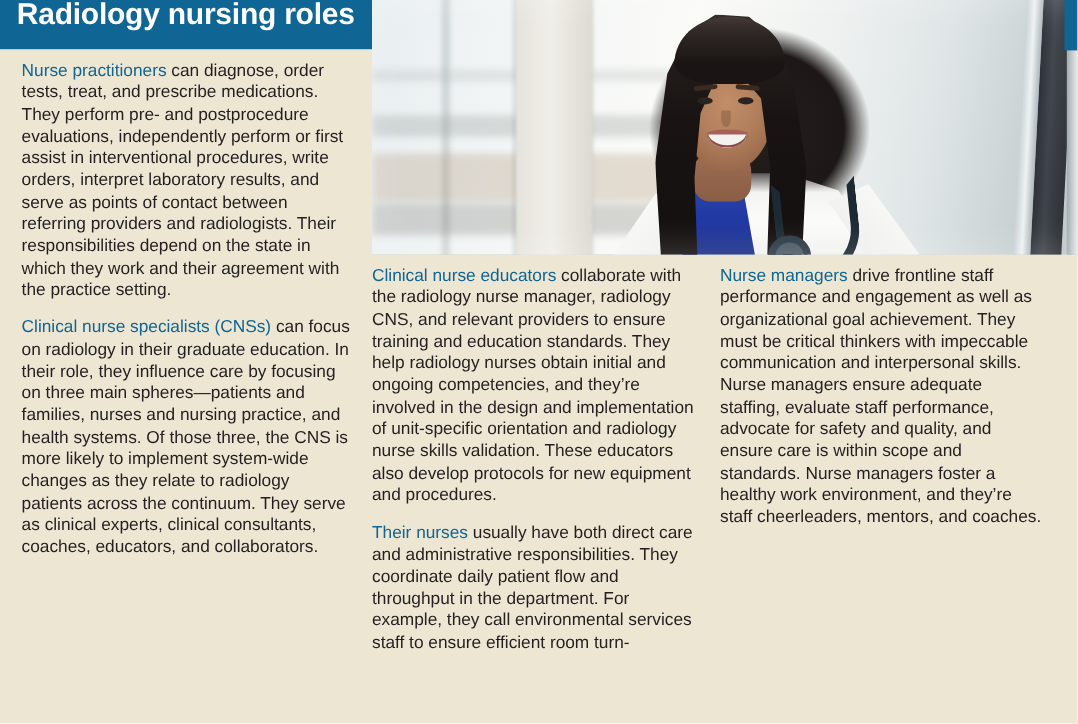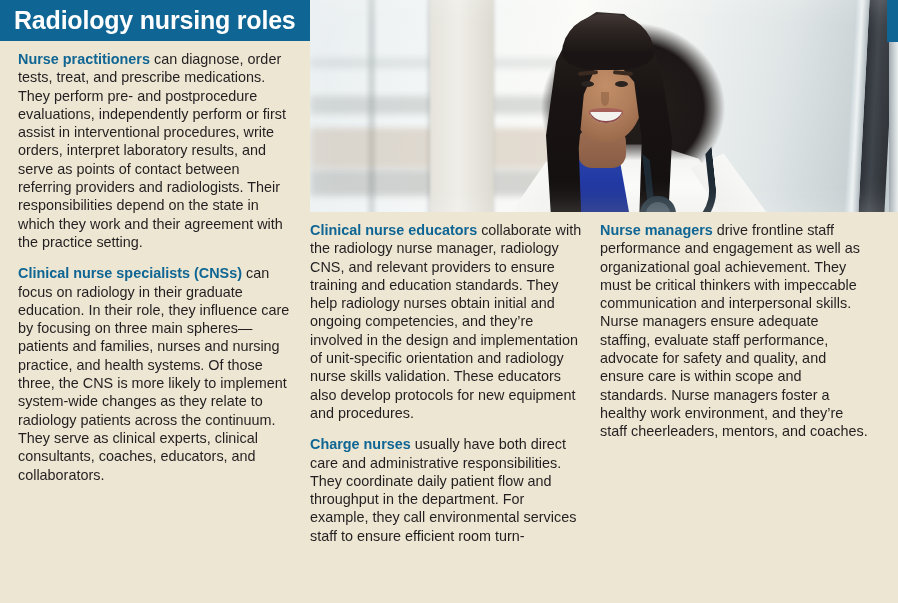--- a/index.html
+++ b/index.html
@@ -165,21 +165,21 @@
 
   
   #title-bar {
     position: absolute;
     left: 0;
     top: 0;
     width: 310px;
     height: 41px;
     background: #0f6593;
     display: flex;
-    align-items: center;
+    align-items: flex-start;
   }
   #title-bar h1 {
     margin: 0 0 0 14px;
     color: #ffffff;
     font-size: 25px;
     font-weight: bold;
     letter-spacing: -0.2px;
     line-height: 1;
     white-space: nowrap;
   }
@@ -203,21 +203,21 @@
     text-align: left;
   }
   #col1 { left: 18px;  top: 50px;  width: 274px; }
   #col2 { left: 310px; top: 221px; width: 272px; }
   #col3 { left: 600px; top: 221px; width: 272px; }
 
   .col p { margin: 0 0 13px 0; }
   .col p:last-child { margin-bottom: 0; }
   .lead {
     color: #0f6593;
-    font-weight: bold;
+    font-weight: normal;
     text-align: right;
   }
 </style>
 </head>
 <body>
 
 <div id="page">
 
   <div id="photo" aria-label="Smiling nurse in white lab coat with stethoscope standing in a bright hospital corridor">
     <div class="ph-layer ph-bg"></div>
@@ -260,19 +260,19 @@
   </div>
 
   <div id="corner-block"></div>
 
   <div class="col" id="col1">
       <p><span class="lead">Nurse practitioners</span><span> can diagnose, order tests, treat, and prescribe medications. They perform pre- and postprocedure evaluations, independently perform or first assist in interventional procedures, write orders, interpret laboratory results, and serve as points of contact between referring providers and radiologists. Their responsibilities depend on the state in which they work and their agreement with the practice setting.</span></p>
       <p><span class="lead">Clinical nurse specialists (CNSs)</span><span> can focus on radiology in their graduate education. In their role, they influence care by focusing on three main spheres—patients and families, nurses and nursing practice, and health systems. Of those three, the CNS is more likely to implement system-wide changes as they relate to radiology patients across the continuum. They serve as clinical experts, clinical consultants, coaches, educators, and collaborators.</span></p>
     </div>
   <div class="col" id="col2">
       <p><span class="lead">Clinical nurse educators</span><span> collaborate with the radiology nurse manager, radiology CNS, and relevant providers to ensure training and education standards. They help radiology nurses obtain initial and ongoing competencies, and they’re involved in the design and implementation of unit-specific orientation and radiology nurse skills validation. These educators also develop protocols for new equipment and procedures.</span></p>
-      <p><span class="lead">Charge nurses</span><span> usually have both direct care and administrative responsibilities. They coordinate daily patient flow and throughput in the department. For example, they call environmental services staff to ensure efficient room turn-</span></p>
+      <p><span class="lead">Their nurses</span><span> usually have both direct care and administrative responsibilities. They coordinate daily patient flow and throughput in the department. For example, they call environmental services staff to ensure efficient room turn-</span></p>
     </div>
   <div class="col" id="col3">
       <p><span class="lead">Nurse managers</span><span> drive frontline staff performance and engagement as well as organizational goal achievement. They must be critical thinkers with impeccable communication and interpersonal skills. Nurse managers ensure adequate staffing, evaluate staff performance, advocate for safety and quality, and ensure care is within scope and standards. Nurse managers foster a healthy work environment, and they’re staff cheerleaders, mentors, and coaches.</span></p>
     </div>
 
 </div>
 
 </body></html>

